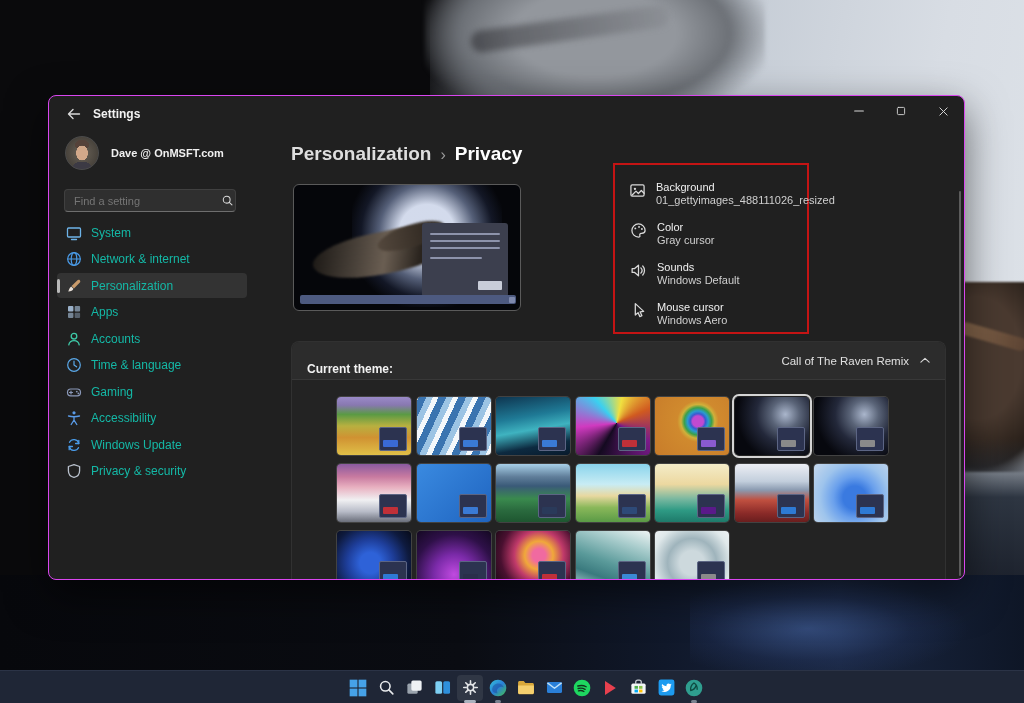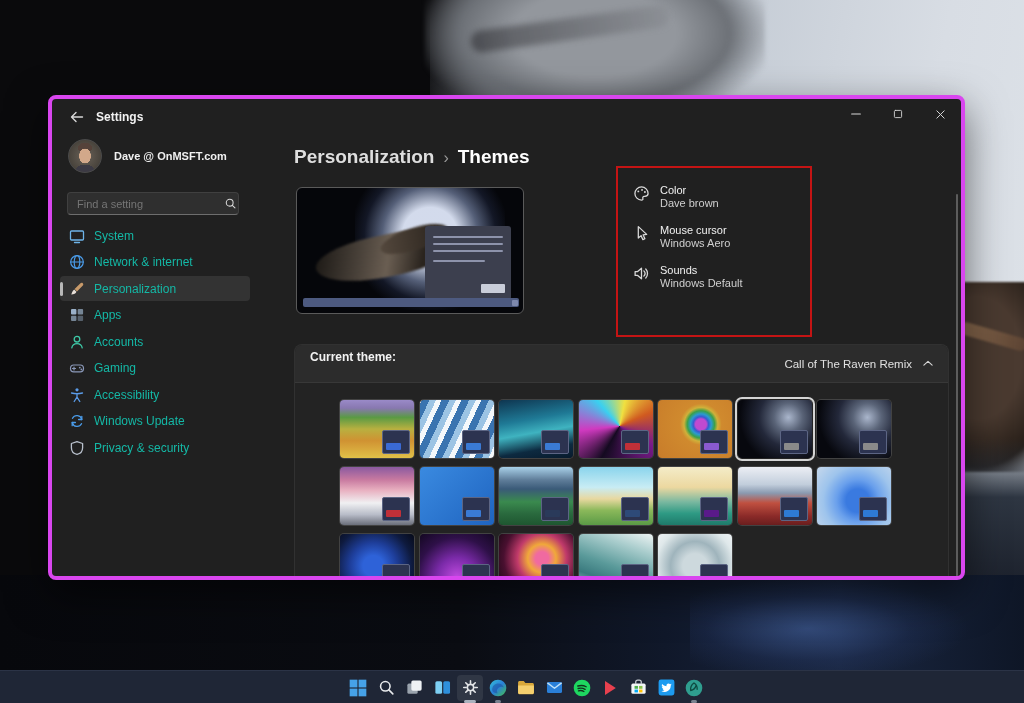--- a/index.html
+++ b/index.html
@@ -31,21 +31,21 @@
     background:#1f2636; border-top:1px solid #2b3346; }
   .tb-icons { position:absolute; left:344px; top:0; height:33px; display:flex; align-items:center; }
   .tb-cell { position:relative; width:28px; height:33px; display:flex; align-items:center; justify-content:center; cursor:pointer; }
   .tb-cell .glyph { display:flex; width:22px; height:22px; align-items:center; justify-content:center; }
   .tb-cell.active .glyph { background:rgba(255,255,255,.08); border-radius:4px; width:26px; height:26px; }
   .tb-dot { position:absolute; bottom:1px; left:50%; transform:translateX(-50%); width:6px; height:3px; border-radius:2px; background:#79818f; }
   .tb-cell.active .tb-dot { width:12px; background:#a9b1bd; }
 
   
   .window { position:absolute; left:48px; top:95px; width:917px; height:485px; background:#202020;
-    border-radius:8px; border:4px solid #d946ef; box-shadow:0 14px 40px rgba(0,0,0,.55); overflow:hidden; }
+    border-radius:8px; border:1px solid #d946ef; box-shadow:0 14px 40px rgba(0,0,0,.55); overflow:hidden; }
   .back-btn { position:absolute; left:12px; top:7px; width:26px; height:22px; display:flex; align-items:center; justify-content:center; border-radius:4px; cursor:pointer; }
   .win-title { position:absolute; left:44px; top:11px; font-size:12px; font-weight:700; color:#f2f2f2; }
   .win-controls { position:absolute; right:0; top:0; display:flex; }
   .ctrl { width:42px; height:30px; display:flex; align-items:center; justify-content:center; cursor:pointer; }
 
   .avatar { position:absolute; left:16px; top:40px; width:34px; height:34px; border-radius:50%;
     background:
       radial-gradient(ellipse 46% 28% at 50% 94%, #3c3a44 0 60%, transparent 62%),
       radial-gradient(ellipse 30% 38% at 50% 50%, #d2a88a 0 60%, transparent 62%),
       radial-gradient(ellipse 36% 27% at 50% 25%, #55423a 0 60%, transparent 62%),
@@ -91,21 +91,21 @@
   .red-box { position:absolute; left:564px; top:67px; width:196px; height:171px; border:2px solid #c41414;
     padding:16px 10px 0 14px; display:flex; flex-direction:column; gap:14px; background:rgba(32,32,32,.3); }
   .info-row { display:flex; gap:10px; }
   .info-icon { width:18px; padding-top:1px; display:flex; justify-content:center; align-items:flex-start; }
   .info-label { font-size:11px; color:#f0f0f0; line-height:13px; }
   .info-value { font-size:11px; color:#cfcfcf; line-height:13px; }
 
   .section { position:absolute; left:242px; top:245px; width:655px; height:240px; background:#232323;
     border-radius:8px 8px 0 0; border:1px solid #313131; border-bottom:none; overflow:hidden; }
   .section-header { position:relative; height:38px; background:#2c2c2c; border-bottom:1px solid #383838; cursor:pointer; }
-  .sh-title { position:absolute; left:15px; top:5px; font-size:12px; font-weight:700; color:#f2f2f2; }
+  .sh-title { position:absolute; left:15px; top:20px; font-size:12px; font-weight:700; color:#f2f2f2; }
   .sh-desc { position:absolute; left:15px; top:20px; font-size:10.5px; color:#b0b0b0; }
   .sh-right { position:absolute; right:14px; top:0; height:38px; display:flex; align-items:center; gap:10px; }
   .sh-name { font-size:11.5px; color:#e0e0e0; }
 
   .grid { position:absolute; left:45px; top:55px; }
   .grid-row { display:flex; gap:5.5px; margin-bottom:9px; }
   .tile { position:relative; width:74px; height:58px; border-radius:4px; overflow:hidden; cursor:pointer;
     box-shadow:0 0 0 1px rgba(255,255,255,.14); }
   .tile.selected { box-shadow:0 0 0 1px #232323, 0 0 0 3px #d4d4d4; }
   .mini { position:absolute; right:4px; bottom:4px; width:28px; height:24px; background:#2c3350;
@@ -221,20 +221,29 @@
             <svg width="16" height="16" viewBox="0 0 16 16" fill="none" xmlns="http://www.w3.org/2000/svg">
               <circle cx="8" cy="5.2" r="2.8" stroke="#3ec9a7" stroke-width="1.3" stroke-linecap="round" stroke-linejoin="round" fill="none"></circle>
               <path d="M2.8 13.8c.5-2.8 2.6-4.2 5.2-4.2s4.7 1.4 5.2 4.2" stroke="#3ec9a7" stroke-width="1.3" stroke-linecap="round" stroke-linejoin="round" fill="none"></path>
             </svg>
           </span>
           <span class="nav-label">Accounts</span>
         </div>
         <div class="nav-item">
           <span class="nav-icon">
             <svg width="16" height="16" viewBox="0 0 16 16" fill="none" xmlns="http://www.w3.org/2000/svg">
+              <circle cx="8" cy="8" r="6.3" stroke="#5aa8e8" stroke-width="1.2" stroke-linecap="round" stroke-linejoin="round" fill="none"></circle>
+              <path d="M8 4.2V8l2.6 1.8" stroke="#5aa8e8" stroke-width="1.2" stroke-linecap="round" stroke-linejoin="round" fill="none"></path>
+            </svg>
+          </span>
+          <span class="nav-label">Time &amp; language</span>
+        </div>
+        <div class="nav-item">
+          <span class="nav-icon">
+            <svg width="16" height="16" viewBox="0 0 16 16" fill="none" xmlns="http://www.w3.org/2000/svg">
               <rect x="1.5" y="5" width="13" height="6.8" rx="3.3" stroke="#8a98b8" stroke-width="1.2" stroke-linecap="round" stroke-linejoin="round" fill="none"></rect>
               <path d="M5 7v3M3.5 8.5h3" stroke="#8a98b8" stroke-width="1.2" stroke-linecap="round" stroke-linejoin="round" fill="none"></path>
               <circle cx="10.8" cy="7.6" r=".9" fill="#8a98b8"></circle>
               <circle cx="12.4" cy="9.4" r=".9" fill="#8a98b8"></circle>
             </svg>
           </span>
           <span class="nav-label">Gaming</span>
         </div>
         <div class="nav-item">
           <span class="nav-icon">
@@ -260,21 +269,21 @@
               <path d="M8 1.6l5.6 1.9v4.3c0 3.4-2.3 5.9-5.6 6.6-3.3-.7-5.6-3.2-5.6-6.6V3.5z" stroke="#b8c0cc" stroke-width="1.3" stroke-linecap="round" stroke-linejoin="round" fill="none"></path>
             </svg>
           </span>
           <span class="nav-label">Privacy &amp; security</span>
         </div>
       </nav>
 
     <div class="breadcrumb">
       <span class="bc-parent">Personalization</span>
       <span class="bc-sep">›</span>
-      <span class="bc-current">Themes</span>
+      <span class="bc-current">Privacy</span>
     </div>
 
     <div class="preview-card">
       <div class="pv-moon"></div>
       <div class="pv-raven"></div>
       <div class="pv-raven2"></div>
       <div class="pv-win">
         <div class="pv-line" style="top:10px;width:70px"></div>
         <div class="pv-line" style="top:17px;width:70px"></div>
         <div class="pv-line" style="top:24px;width:70px"></div>
@@ -283,52 +292,65 @@
       </div>
       <div class="pv-task">
           <i></i>
         </div>
     </div>
 
     <div class="red-box" id="infoPanel">
         <div class="info-row">
           <span class="info-icon">
             <svg width="17" height="17" viewBox="0 0 16 16" fill="none" xmlns="http://www.w3.org/2000/svg">
+              <rect x="1.8" y="2.8" width="12.4" height="10.4" rx="1.2" stroke="#d8d8d8" stroke-width="1.2" stroke-linecap="round" stroke-linejoin="round" fill="none"></rect>
+              <circle cx="5.6" cy="6.4" r="1.1" fill="#d8d8d8"></circle>
+              <path d="M3 12.2l3.6-3.6 2.2 2.2 2.8-2.8 2.6 2.6" stroke="#d8d8d8" stroke-width="1.2" stroke-linecap="round" stroke-linejoin="round" fill="none"></path>
+            </svg>
+          </span>
+          <div>
+            <div class="info-label">Background</div>
+            <div class="info-value">01_gettyimages_488111026_resized</div>
+          </div>
+        </div>
+        <div class="info-row">
+          <span class="info-icon">
+            <svg width="17" height="17" viewBox="0 0 16 16" fill="none" xmlns="http://www.w3.org/2000/svg">
               <path d="M8 1.8a6.2 6.2 0 1 0 0 12.4c1.1 0 1.6-.7 1.3-1.5-.3-.9-.1-1.7 1-1.9 1.4-.2 3.9.2 3.9-2.8A6.2 6.2 0 0 0 8 1.8z" stroke="#d8d8d8" stroke-width="1.2" stroke-linecap="round" stroke-linejoin="round" fill="none"></path>
               <circle cx="5" cy="6" r=".9" fill="#d8d8d8"></circle>
               <circle cx="8.5" cy="4.6" r=".9" fill="#d8d8d8"></circle>
               <circle cx="11.2" cy="6.6" r=".9" fill="#d8d8d8"></circle>
             </svg>
           </span>
           <div>
             <div class="info-label">Color</div>
-            <div class="info-value">Dave brown</div>
-          </div>
-        </div>
-        <div class="info-row">
-          <span class="info-icon">
-            <svg width="17" height="17" viewBox="0 0 16 16" fill="none" xmlns="http://www.w3.org/2000/svg">
-              <path d="M5 1.5v10.8l2.6-2.3 1.7 3.8 1.9-.9-1.7-3.7 3.4-.4z" stroke="#d8d8d8" stroke-width="1.2" stroke-linecap="round" stroke-linejoin="round" fill="none"></path>
-            </svg>
-          </span>
-          <div>
-            <div class="info-label">Mouse cursor</div>
-            <div class="info-value">Windows Aero</div>
+            <div class="info-value">Gray cursor</div>
           </div>
         </div>
         <div class="info-row">
           <span class="info-icon">
             <svg width="17" height="17" viewBox="0 0 16 16" fill="none" xmlns="http://www.w3.org/2000/svg">
               <path d="M2 6.2v3.6h2.4L8 13V3L4.4 6.2H2z" stroke="#d8d8d8" stroke-width="1.2" stroke-linecap="round" stroke-linejoin="round" fill="none"></path>
               <path d="M10.2 5.5a3.6 3.6 0 0 1 0 5M12 3.8a6.2 6.2 0 0 1 0 8.4" stroke="#d8d8d8" stroke-width="1.2" stroke-linecap="round" stroke-linejoin="round" fill="none"></path>
             </svg>
           </span>
           <div>
             <div class="info-label">Sounds</div>
             <div class="info-value">Windows Default</div>
+          </div>
+        </div>
+        <div class="info-row">
+          <span class="info-icon">
+            <svg width="17" height="17" viewBox="0 0 16 16" fill="none" xmlns="http://www.w3.org/2000/svg">
+              <path d="M5 1.5v10.8l2.6-2.3 1.7 3.8 1.9-.9-1.7-3.7 3.4-.4z" stroke="#d8d8d8" stroke-width="1.2" stroke-linecap="round" stroke-linejoin="round" fill="none"></path>
+            </svg>
+          </span>
+          <div>
+            <div class="info-label">Mouse cursor</div>
+            <div class="info-value">Windows Aero</div>
           </div>
         </div>
       </div>
 
     <div class="section">
       <div class="section-header">
         <div class="sh-title">Current theme:</div>
         <div class="sh-right">
           <span class="sh-name">Call of The Raven Remix</span>
           <span>

